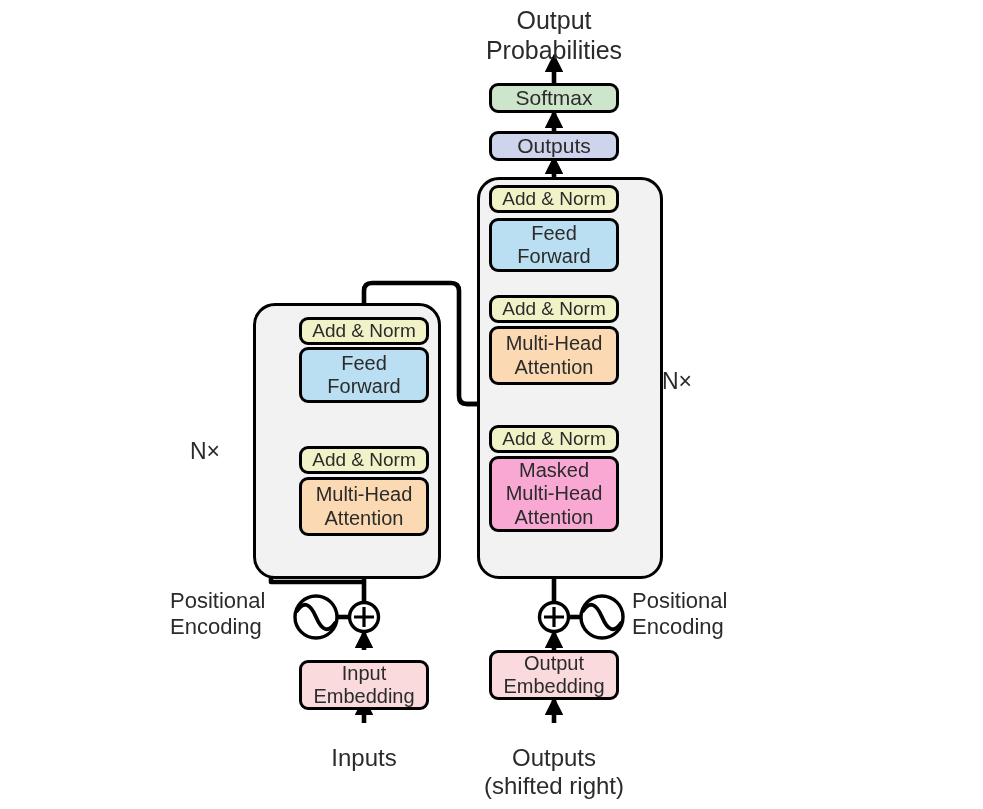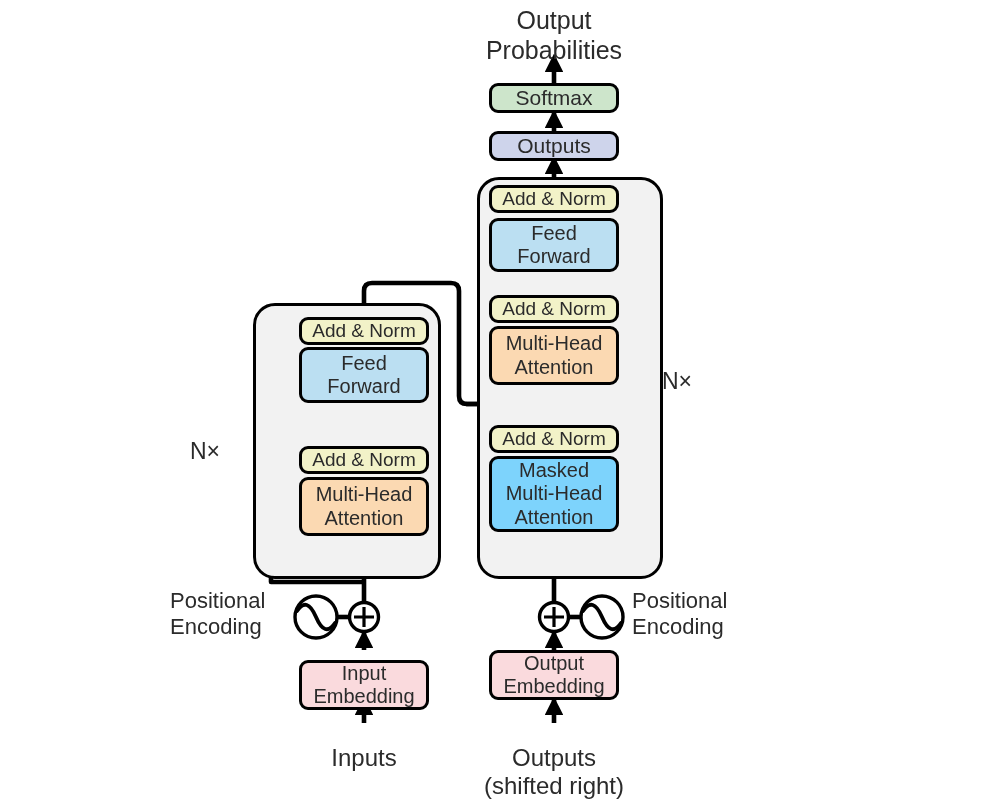--- a/index.html
+++ b/index.html
@@ -123,21 +123,21 @@
   <div class="box" style="left:489px;top:218px;width:130px;height:54px;background:#bbdff2;font-size:20px;">Feed
 Forward</div>
 
   <div class="box" style="left:489px;top:295px;width:130px;height:28px;background:#f2f2c8;font-size:19px;">Add &amp; Norm</div>
 
   <div class="box" style="left:489px;top:326px;width:130px;height:59px;background:#fbd9b2;font-size:20px;">Multi-Head
 Attention</div>
 
   <div class="box" style="left:489px;top:425px;width:130px;height:28px;background:#f2f2c8;font-size:19px;">Add &amp; Norm</div>
 
-  <div class="box" style="left:489px;top:456px;width:130px;height:76px;background:#7dd3fc;font-size:20px;">Masked
+  <div class="box" style="left:489px;top:456px;width:130px;height:76px;background:#f9a8d4;font-size:20px;">Masked
 Multi-Head
 Attention</div>
 
   <div class="lbl" style="left:662px;top:368px;width:80px;font-size:23px;text-align:left;">N×</div>
 
   <div class="box" style="left:299px;top:317px;width:130px;height:28px;background:#f2f2c8;font-size:19px;">Add &amp; Norm</div>
 
   <div class="box" style="left:299px;top:347px;width:130px;height:56px;background:#bbdff2;font-size:20px;">Feed
 Forward</div>
 

